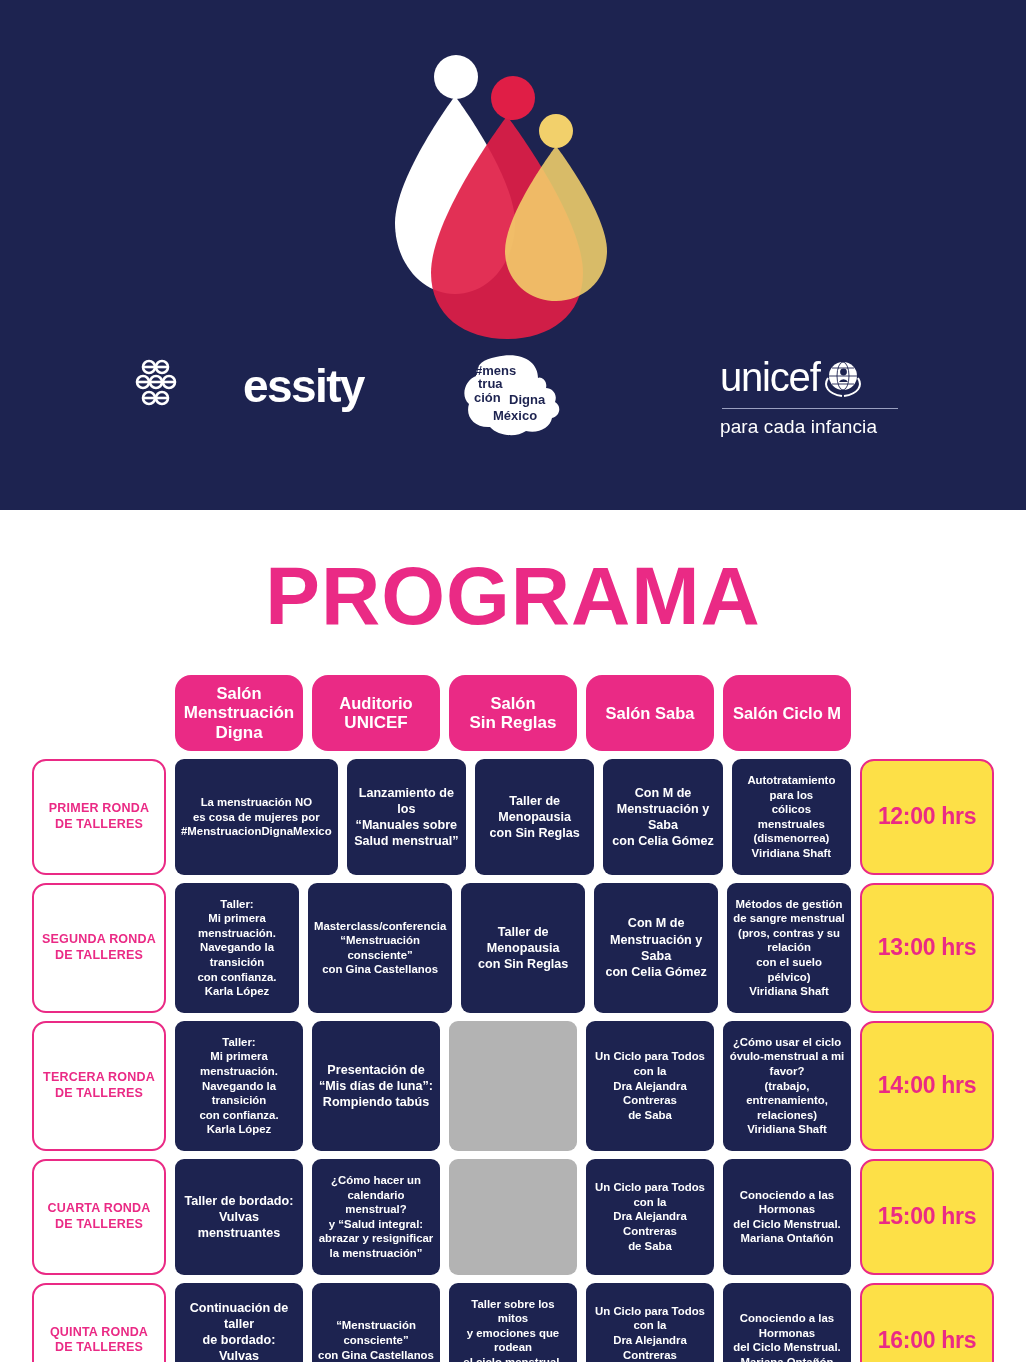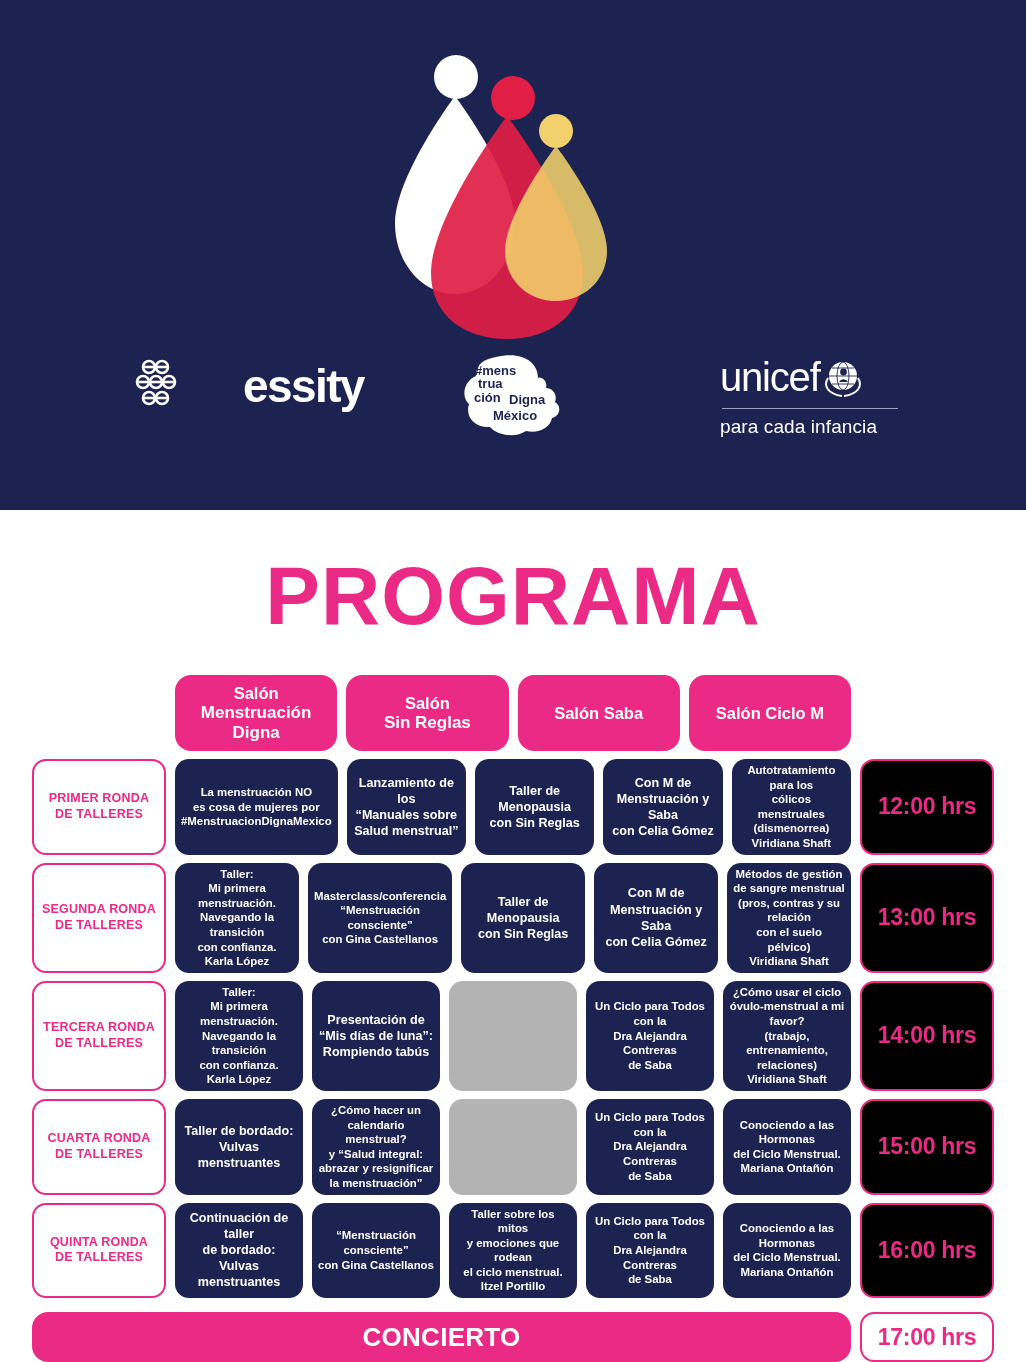--- a/index.html
+++ b/index.html
@@ -164,37 +164,37 @@
     letter-spacing: 0.2px;
     text-align: center;
     display: flex;
     align-items: center;
     justify-content: center;
     padding: 14px 4px;
   }
 
   .session-cell {
     background: #1d2350;
-    border-radius: 14px;
+    border-radius: 9px;
     color: #ffffff;
     font-size: 12.6px;
     font-weight: 700;
     line-height: 1.28;
     text-align: center;
     display: flex;
     align-items: center;
     justify-content: center;
-    padding: 4px 6px;
+    padding: 14px 6px;
     white-space: pre-line;
   }
   .session-cell.small { font-size: 11.4px; }
   .session-cell.empty { background: #b3b3b3; }
 
   .time-cell {
-    background: #000000;
+    background: #fde047;
     border: 2px solid #ea2a85;
     border-radius: 14px;
     color: #ea2a85;
     font-size: 23px;
     font-weight: 700;
     letter-spacing: -0.3px;
     display: flex;
     align-items: center;
     justify-content: center;
   }
@@ -332,20 +332,24 @@
 <div class="program-title">PROGRAMA</div>
 
 <div class="schedule">
   <div id="hdr-row" class="grid-row hdr-row">
       <div class="hdr-spacer-l"></div>
       <div class="col-venue hdr-cell">
         <span>Salón</span>
         <span class="sub">Menstruación Digna</span>
       </div>
       <div class="col-venue hdr-cell">
+        <span>Auditorio</span>
+        <span class="sub">UNICEF</span>
+      </div>
+      <div class="col-venue hdr-cell">
         <span>Salón</span>
         <span class="sub">Sin Reglas</span>
       </div>
       <div class="col-venue hdr-cell">
         <span>Salón Saba</span>
       </div>
       <div class="col-venue hdr-cell">
         <span>Salón Ciclo M</span>
       </div>
       <div class="hdr-spacer-r"></div>

